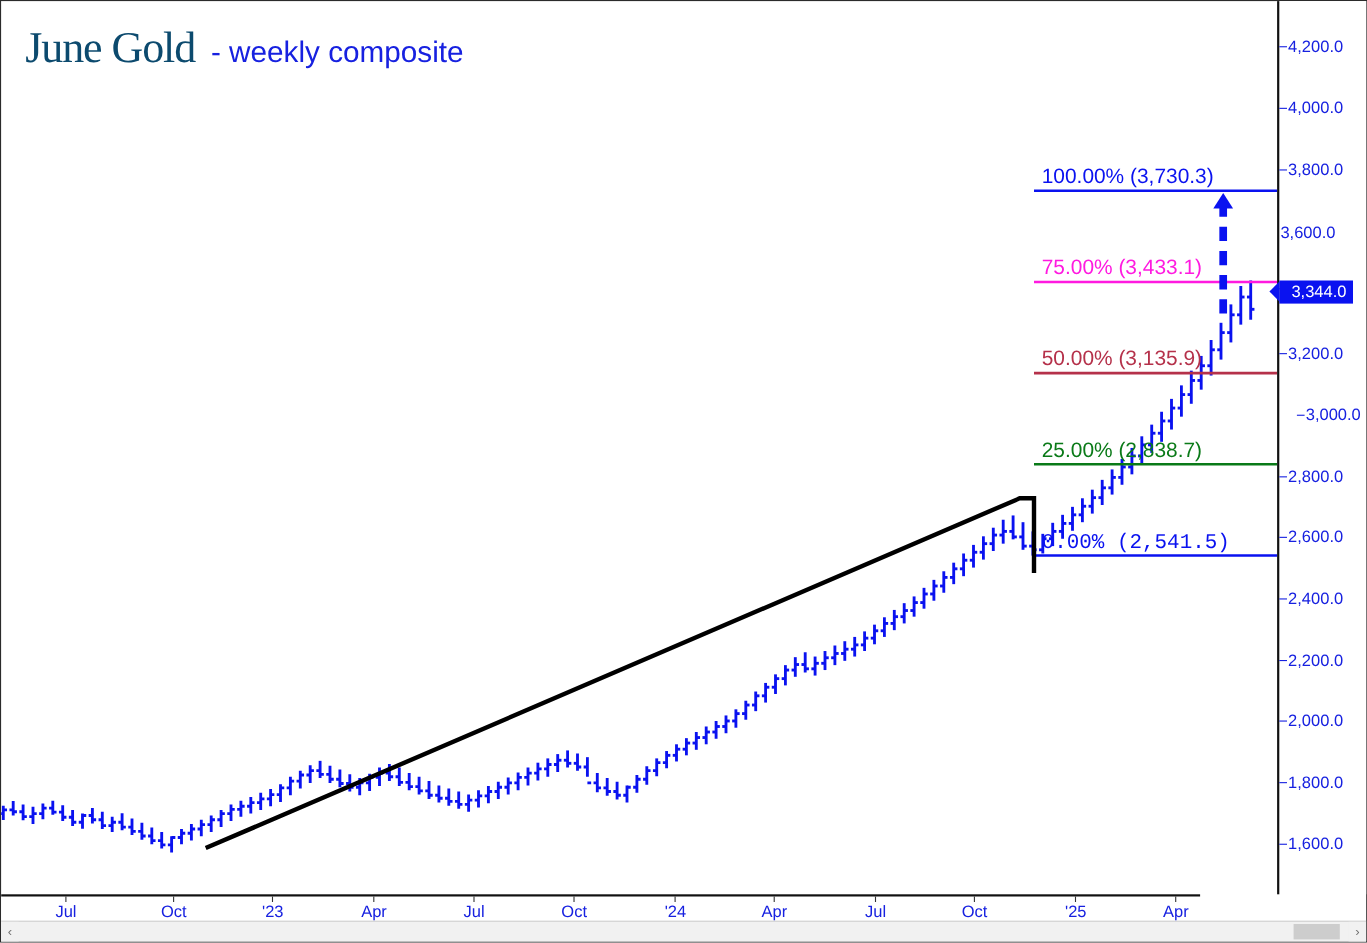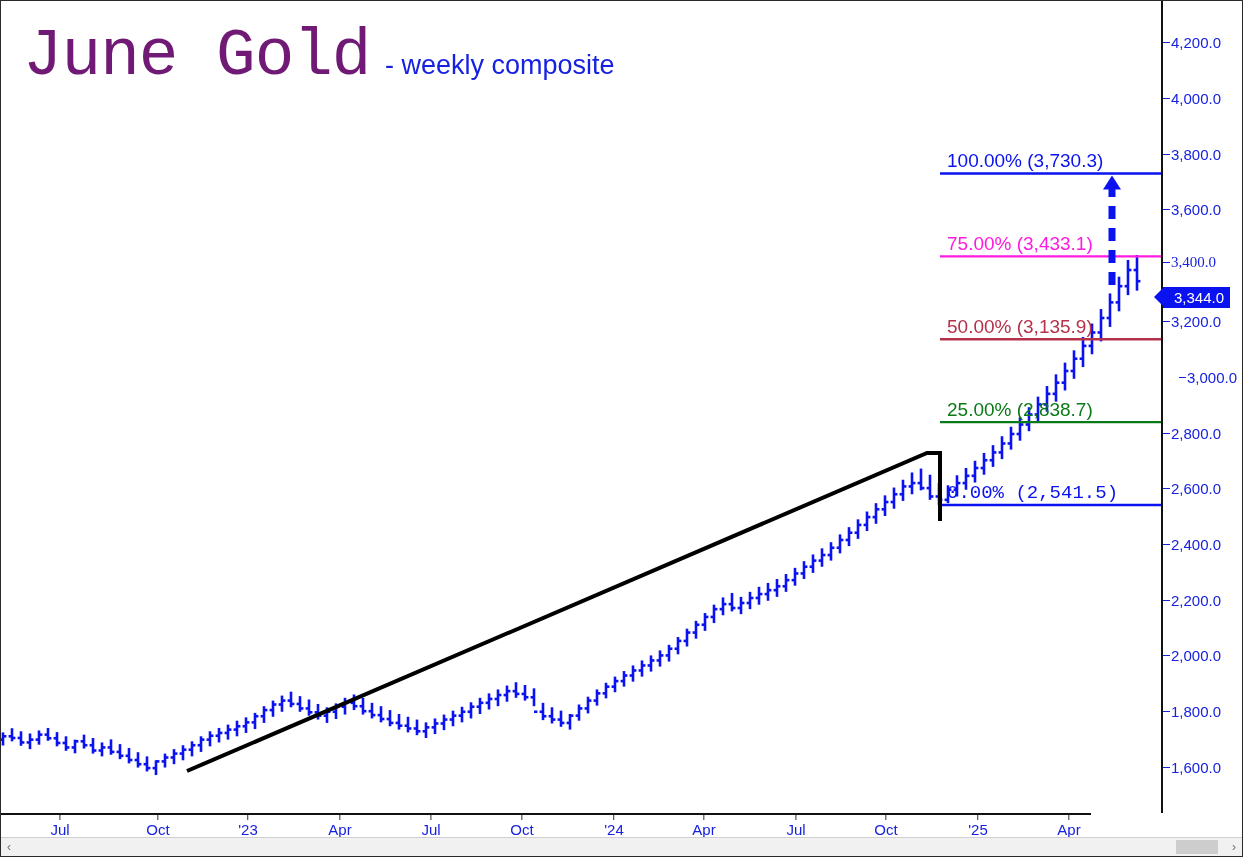--- a/index.html
+++ b/index.html
@@ -2,22 +2,22 @@
 <html><head>
 <meta charset="utf-8">
 <style>
   html,body{margin:0;padding:0;background:#fff;}
   body{font-family:"Liberation Sans",sans-serif;}
   #app{position:relative;width:1243px;height:857px;background:#ffffff;
        border:1px solid #2b2b2b;box-sizing:border-box;overflow:hidden;}
 
   
   #title-block{position:absolute;left:22px;top:18px;white-space:nowrap;}
-  #chart-title{font-size:66px;color:#701a75;letter-spacing:-1px;
-               font-family:Liberation Mono, monospace;}
+  #chart-title{font-size:40px;color:#0c4a6e;letter-spacing:-1px;
+               font-family:Liberation Serif, serif;}
   #chart-subtitle{font-size:27px;color:#1721e0;margin-left:10px;margin-top:44px;}
 
   
   #annotation-box{position:absolute;left:228px;top:243px;width:352px;height:70px;
       border:2px solid #000;box-sizing:border-box;background:#fff;
       display:flex;align-items:center;justify-content:center;}
   #annotation-text{font-size:40px;color:#000;}
 
   
   #plot-area{position:absolute;left:0;top:0;width:1160px;height:828px;}
@@ -461,36 +461,36 @@
         <polygon points="1102,188.4515492957746 1120,188.4515492957746 1111,174.4515492957746" fill="#0a12f0"></polygon>
       </svg>
   <div class="fib-label" style="color: rgb(10, 18, 240); left: 946px; top: 149.452px;">100.00% (3,730.3)</div>
       <div class="fib-label" style="color: rgb(255, 26, 224); left: 946px; top: 232.333px;">75.00% (3,433.1)</div>
       <div class="fib-label" style="color: rgb(181, 49, 74); left: 946px; top: 315.214px;">50.00% (3,135.9)</div>
       <div class="fib-label" style="color: rgb(10, 122, 24); left: 946px; top: 398.095px;">25.00% (2,838.7)</div>
       <div class="fib-label" style="color: rgb(10, 18, 240); left: 946px; top: 480.976px; font-family: Liberation Mono, monospace;">0.00% (2,541.5)</div>
     </div>
 
   <div id="price-scale">
-    <div id="current-price-badge" style="top: 286px;">
+    <div id="current-price-badge" style="top: 254px;">
       <span>3,344.0</span>
     </div>
   <div class="price-tick" style="top: 34.4648px;">
         <span class="tick-mark"></span>
         <span class="tick-label">4,200.0</span>
       </div>
       <div class="price-tick" style="top: 90.2394px;">
         <span class="tick-mark"></span>
         <span class="tick-label">4,000.0</span>
       </div>
       <div class="price-tick" style="top: 146.014px;">
         <span class="tick-mark"></span>
         <span class="tick-label">3,800.0</span>
       </div>
-      <div class="price-tick" style="top: 201.789px;">
+      <div class="price-tick" style="top: 201.789px; flex-direction: column;">
         <span class="tick-mark"></span>
         <span class="tick-label">3,600.0</span>
       </div>
       <div class="price-tick" style="top: 254px; font-family: Liberation Serif, serif;">
         <span class="tick-mark"></span>
         <span class="tick-label">3,400.0</span>
       </div>
       <div class="price-tick" style="top: 313.338px;">
         <span class="tick-mark"></span>
         <span class="tick-label">3,200.0</span>

